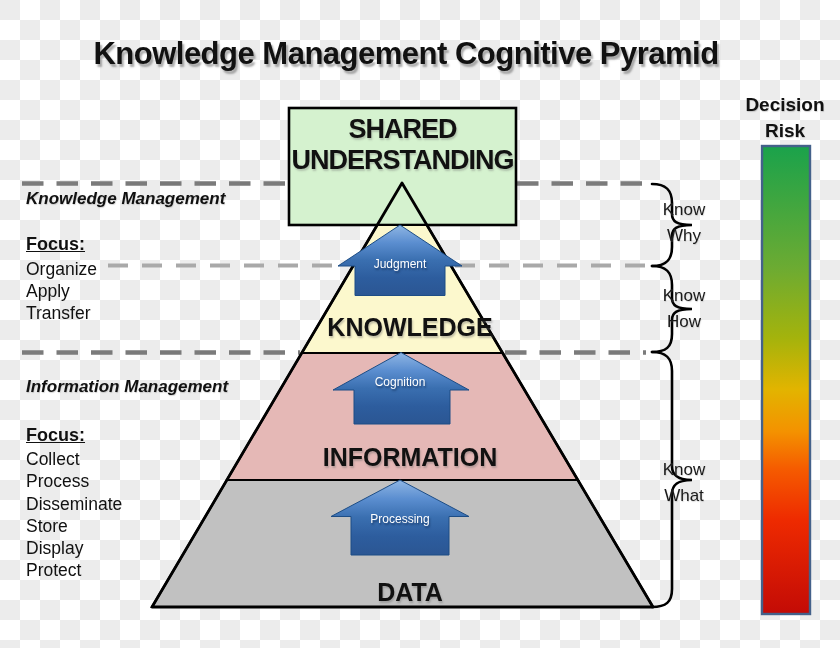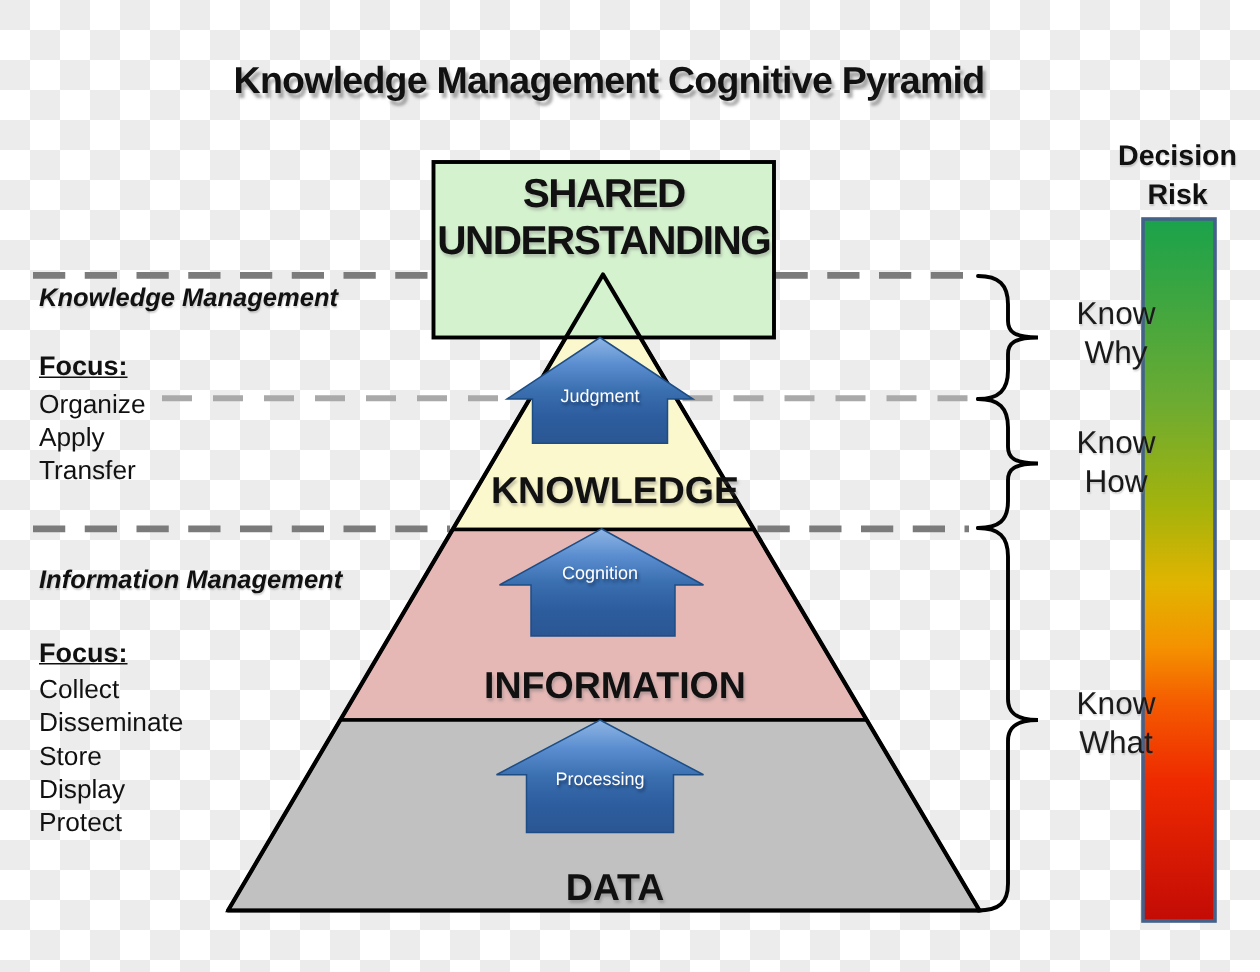--- a/index.html
+++ b/index.html
@@ -16,21 +16,21 @@
       linear-gradient(-45deg,#ececec 25%,transparent 25%),
       linear-gradient(45deg,transparent 75%,#ececec 75%),
       linear-gradient(-45deg,transparent 75%,#ececec 75%);
     background-size:40px 40px;
     background-position:20px 0,20px 20px,40px -20px,0 0;
   }
   svg.gfx{position:absolute;left:0;top:0;z-index:1;}
   .txt{position:absolute;z-index:2;color:#111;}
   .ctr{text-align:center;}
   .title{
-    left:0;top:37px;width:812px;font-size:25px;line-height:34px;font-weight:bold;
+    left:0;top:37px;width:812px;font-size:31px;line-height:34px;font-weight:bold;
     letter-spacing:-0.5px;text-shadow:2px 3px 2px rgba(105,105,105,0.55);
   }
   .wisdom{left:252px;top:78px;width:300px;font-size:25px;line-height:28px;font-weight:bold;
     text-shadow:1px 2px 2px rgba(110,110,110,0.4);}
   .boxtext{left:289px;top:114px;width:227px;font-size:27px;line-height:31px;font-weight:bold;
     letter-spacing:-1px;text-shadow:1px 2px 2px rgba(110,110,110,0.35);}
   .layerlbl{left:260px;width:300px;font-size:25px;line-height:32px;font-weight:bold;
     text-shadow:1px 2px 2px rgba(105,105,105,0.4);}
   .lbl-knowledge{top:311px;}
   .lbl-information{top:441px;}
@@ -46,21 +46,21 @@
   .lfocus{font-size:18px;line-height:21px;font-weight:bold;text-decoration:underline;}
   .litems{font-size:17.5px;}
   .litems div{line-height:22px;}
   .litems.im div{line-height:22.3px;}
   .hd-km{top:189px;}
   .fc-km{top:234px;}
   .it-km{top:258px;}
   .hd-im{top:377px;}
   .fc-im{top:425px;}
   .it-im{top:448px;}
-  .knowlbl{left:696px;width:96px;font-size:21px;line-height:25.5px;color:#1a1a1a;
+  .knowlbl{left:636px;width:96px;font-size:17px;line-height:25.5px;color:#1a1a1a;
     text-shadow:0.5px 1px 1px rgba(130,130,130,0.3);}
   .kw-why{top:197px;}
   .kw-how{top:283px;}
   .kw-what{top:457px;}
   .risktitle{left:735px;top:92px;width:100px;font-size:19px;line-height:25.5px;font-weight:bold;
     text-shadow:0.5px 1px 1px rgba(120,120,120,0.35);}
 </style>
 </head>
 <body>
 
@@ -143,20 +143,21 @@
   <div class="txt leftblock litems it-km">
     <div>Organize</div>
     <div>Apply</div>
     <div>Transfer</div>
   </div>
 
   <div class="txt leftblock lheading hd-im">Information Management</div>
   <div class="txt leftblock lfocus fc-im">Focus:</div>
   <div class="txt leftblock litems im it-im">
     <div>Collect</div>
+    <div>Process</div>
     <div>Disseminate</div>
     <div>Store</div>
     <div>Display</div>
     <div>Protect</div>
   </div>
 
   <div class="txt risktitle ctr">
     <div>Decision</div>
     <div>Risk</div>
   </div>

